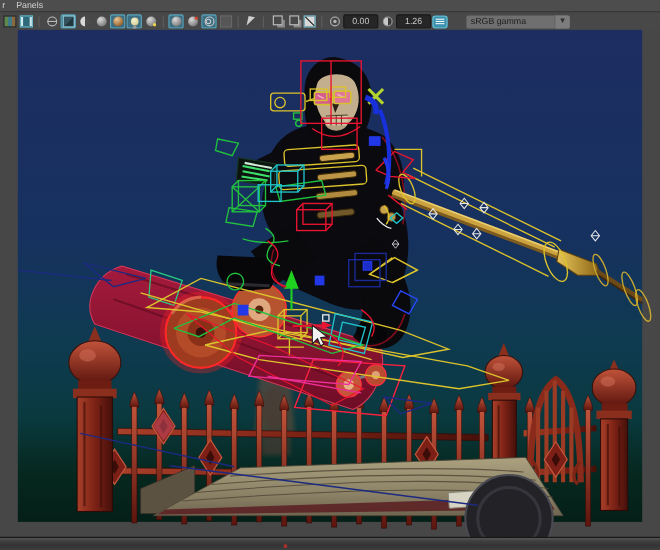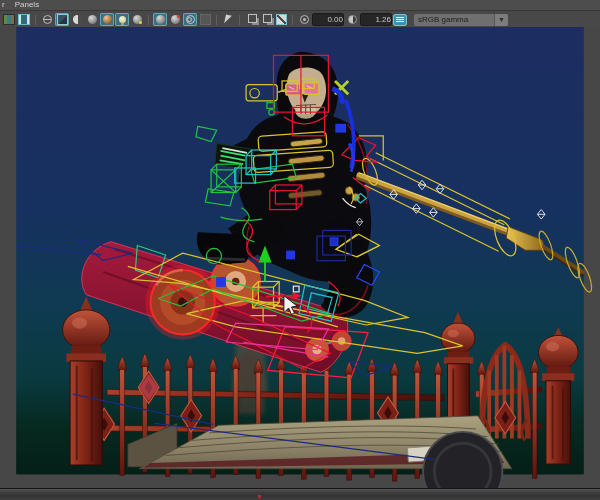--- a/index.html
+++ b/index.html
@@ -33,26 +33,26 @@
   .bulb{width:7px;height:7px;border-radius:50%;background:radial-gradient(circle at 40% 35%,#f5f2cf,#c9c489);position:relative;}
   .bulb::after{content:"";position:absolute;left:2px;bottom:-3px;width:3px;height:3px;background:#9a9a9a;}
   .sq-dis{width:9px;height:9px;background:#565656;border:1px solid #666;}
   .cursor-ic{width:0;height:0;border-top:9px solid #cfcfcf;border-right:6px solid transparent;transform:rotate(12deg);}
   .copyic{width:7px;height:7px;border:1px solid #c2c2c2;box-shadow:3px 3px 0 -1px #8a8a8a;margin:-2px -2px 0 0;}
   .isoic{width:9px;height:9px;background:linear-gradient(45deg,#d8d8d8 44%,#4a4a4a 44%,#4a4a4a 56%,#d8d8d8 56%);border:1px solid #7ec2d2;}
   .exp-ic{width:7px;height:7px;border-radius:50%;border:1px solid #b5b5b5;position:relative;}
   .exp-ic::after{content:"";position:absolute;left:2px;top:2px;width:3px;height:3px;border-radius:50%;background:#b5b5b5;}
   .con-ic{width:9px;height:9px;border-radius:50%;background:linear-gradient(90deg,#c8c8c8 50%,#3a3a3a 50%);border:1px solid #9a9a9a;box-sizing:border-box;}
   .numfield{width:30px;height:11px;background:#262626;border:1px solid #1a1a1a;border-radius:2px;
-            color:#c9c9c9;font-size:8px;line-height:11px;text-align:right;flex:none;}
+            color:#c9c9c9;font-size:8px;line-height:11px;text-align:center;flex:none;}
   .gammabtn{width:14px;height:12px;border-radius:3px;background:#3d93ad;box-shadow:inset 0 0 0 1px #6fc3d6;
             display:flex;flex-direction:column;justify-content:center;gap:1px;align-items:center;flex:none;}
   .gammabtn i{display:block;width:8px;height:1px;background:#eaf6f8;}
   .dropdown{width:94px;height:12px;background:#6f6f6f;border-radius:2px;display:flex;align-items:center;
-            justify-content:space-between;flex:none;margin-left:6px;}
+            justify-content:space-between;flex:none;margin-left:16px;}
   .dropdown .dd-label{font-size:8px;color:#202020;padding-left:4px;line-height:12px;white-space:nowrap;}
   .dropdown .dd-arrow{width:13px;height:12px;background:#7c7c7c;border-left:1px solid #565656;
             border-radius:0 2px 2px 0;color:#2e2e2e;font-size:7px;display:flex;align-items:center;justify-content:center;}
   
   .viewport{position:absolute;top:27px;left:0;width:600px;height:473px;}
   .bottombar{position:absolute;left:0;bottom:0;width:600px;height:11px;
              background:linear-gradient(180deg,#565656 0,#3e3e3e 3px,#343434 7px,#3e3e3e 11px);
              border-top:1px solid #141414;z-index:5;}
   .bottombar .tick{position:absolute;left:258px;top:6px;width:3px;height:3px;background:#b03028;}
 </style>

